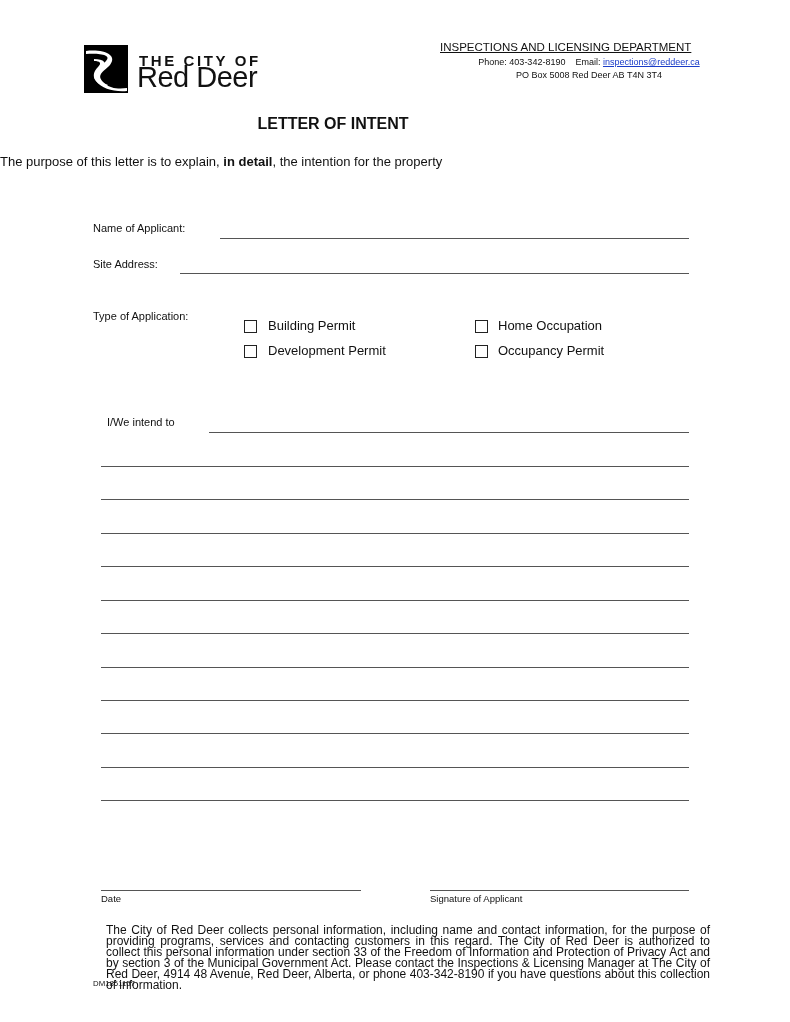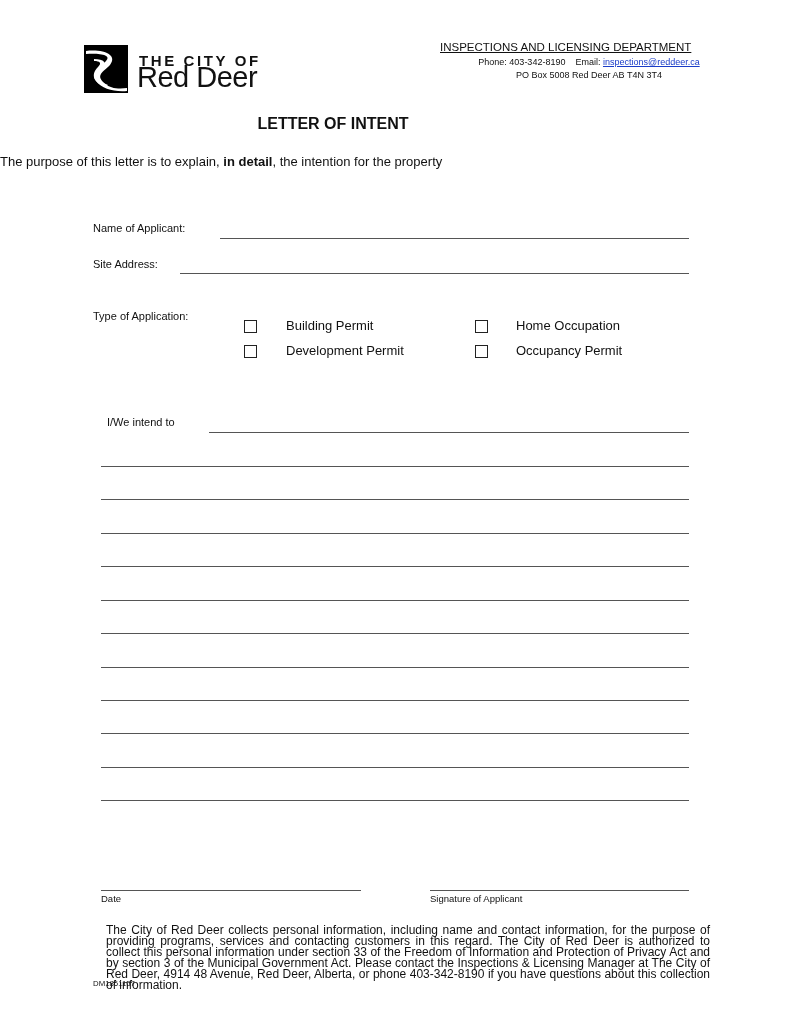--- a/index.html
+++ b/index.html
@@ -10,21 +10,21 @@
   .logo-small { left:139px; top:52px; font-size:15px; letter-spacing:2.6px; font-weight:bold; white-space:nowrap; }
   .logo-big { left:137px; top:61px; font-size:29px; letter-spacing:-0.5px; white-space:nowrap; line-height:32px; }
   .dept { left:440px; top:41px; width:298px; text-align:left; font-size:11.5px; line-height:13px;text-decoration:underline; }
   .addr { left:440px; top:56px; width:298px; text-align:center; font-size:9px; line-height:12.5px; }
   .addr a { color:#1a3cc8; text-decoration:underline; }
   .title { left:0; top:115px; width:666px; text-align:center; font-size:16px; font-weight:bold; }
   .purpose { left:0; top:152px; width:790px; text-align:left; font-size:13px; line-height:19px; }
   .label { font-size:11px; white-space:nowrap; }
   .line { height:0; border-top:1.3px solid #555; }
   .cb { width:11px; height:11px; border:1.6px solid #222; background:#fff; }
-  .cb-label { font-size:13px; white-space:nowrap;margin-left:18px; }
+  .cb-label { font-size:13px; white-space:nowrap; }
   .sig-label { font-size:9.5px; text-align:left; }
   .privacy { left:106px; top:925px; width:604px; font-size:12px; line-height:11px; text-align:justify; }
   .docid { left:93px; top:979px; font-size:7.8px; }
 </style>
 </head>
 <body>
 
 <div class="abs logo-mark">
   <svg width="44" height="48" viewBox="0 0 44 48">
     <rect x="0" y="0" width="44" height="48" fill="#000"></rect>

